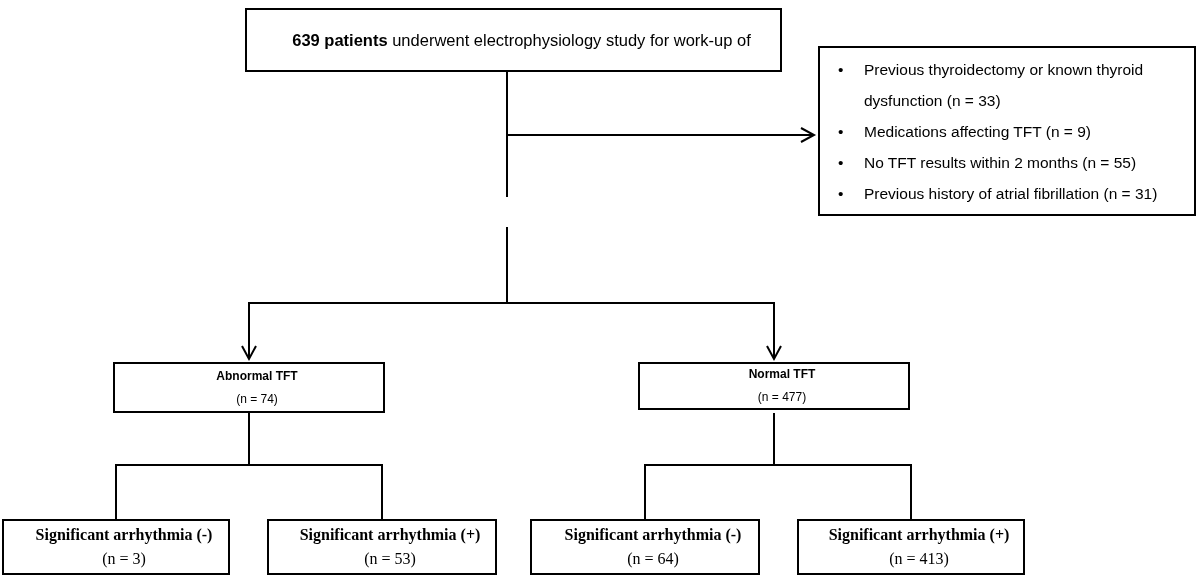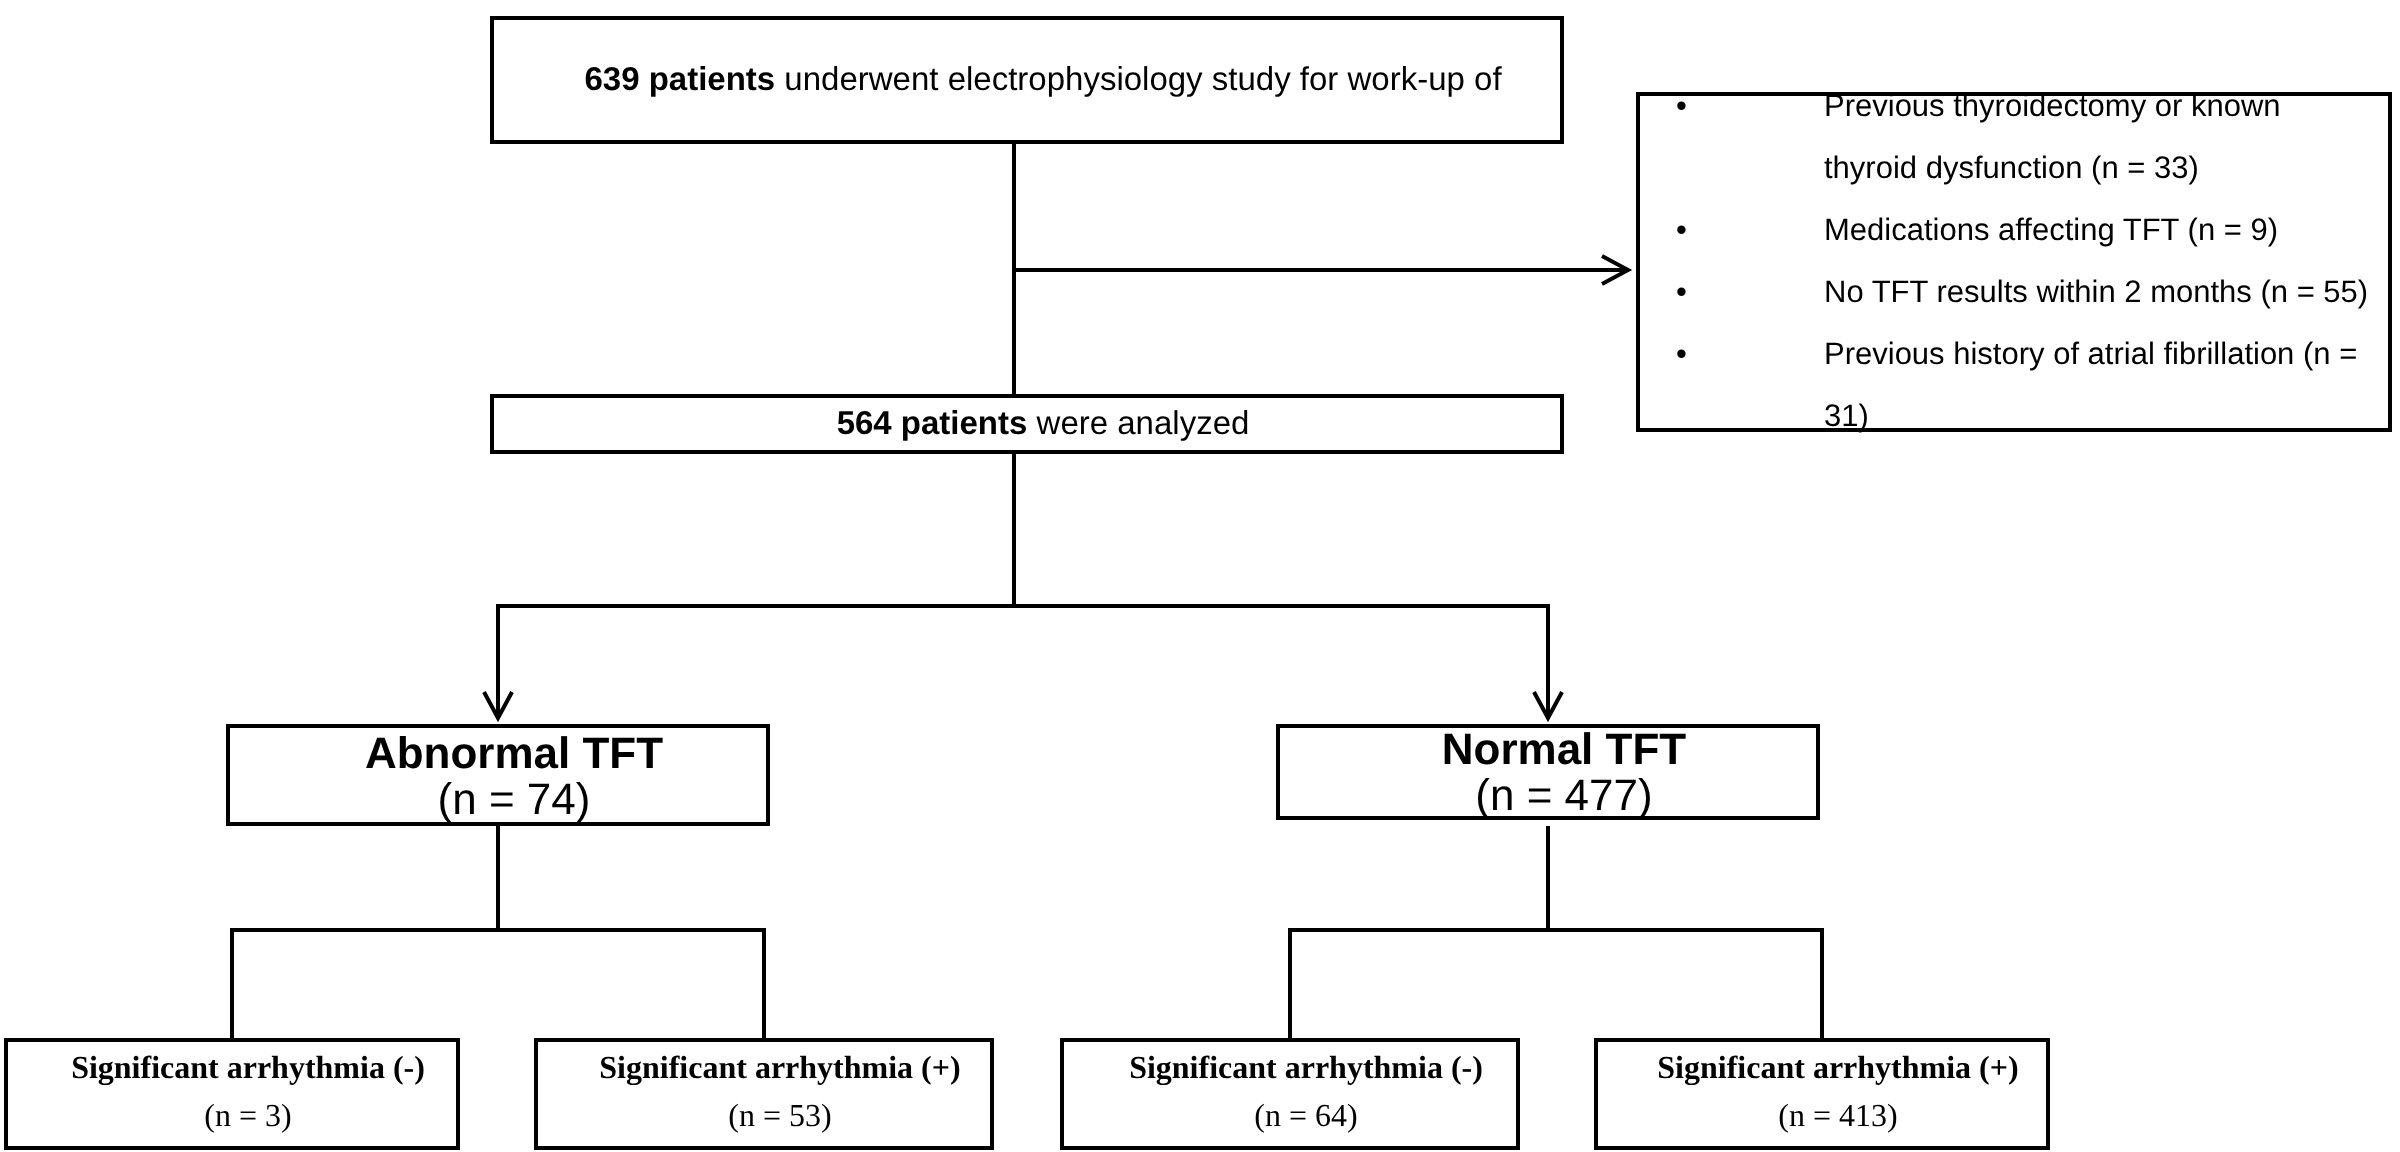--- a/index.html
+++ b/index.html
@@ -57,32 +57,32 @@
     text-align: left;
     font-size: 15.5px; line-height: 31px;
     padding: 2px 4px 2px 12px;
   }
   .excl-item { display: flex; }
   .excl-bullet {
     flex: 0 0 26px;
     text-align: left;
     padding-left: 6px;
   }
-  .excl-text { flex: 1 1 auto; margin-left: 48px; }
+  .excl-text { flex: 1 1 auto; }
 
   
   #box-analyzed {
     left: 245px; top: 197px;
     width: 537px; height: 30px;
     font-size: 16.5px;
   }
 
   
   .branch-box {
-    font-size: 22px;
+    font-size: 12px;
     line-height: 23px;
   }
   #box-abnormal { left: 113px; top: 362px; width: 272px; height: 51px; }
   #box-normal   { left: 638px; top: 362px; width: 272px; height: 48px; }
 
   
   .outcome-box {
     top: 519px;
     height: 56px;
     font-size: 16px;
@@ -141,23 +141,20 @@
     <div class="excl-item">
       <span class="excl-bullet">•</span>
       <span class="excl-text">No TFT results within 2 months (n = 55)</span>
     </div>
     <div class="excl-item">
       <span class="excl-bullet">•</span>
       <span class="excl-text">Previous history of atrial fibrillation (n = 31)</span>
     </div>
   </div>
 
-  <div class="box" id="box-analyzed">
-    <div><span class="bold">564 patients</span><span> were analyzed</span></div>
-  </div>
 
   <div class="box branch-box" id="box-abnormal">
     <div class="bold">Abnormal TFT</div>
     <div>(n = 74)</div>
   </div>
 
   <div class="box branch-box" id="box-normal">
     <div class="bold">Normal TFT</div>
     <div>(n = 477)</div>
   </div>

